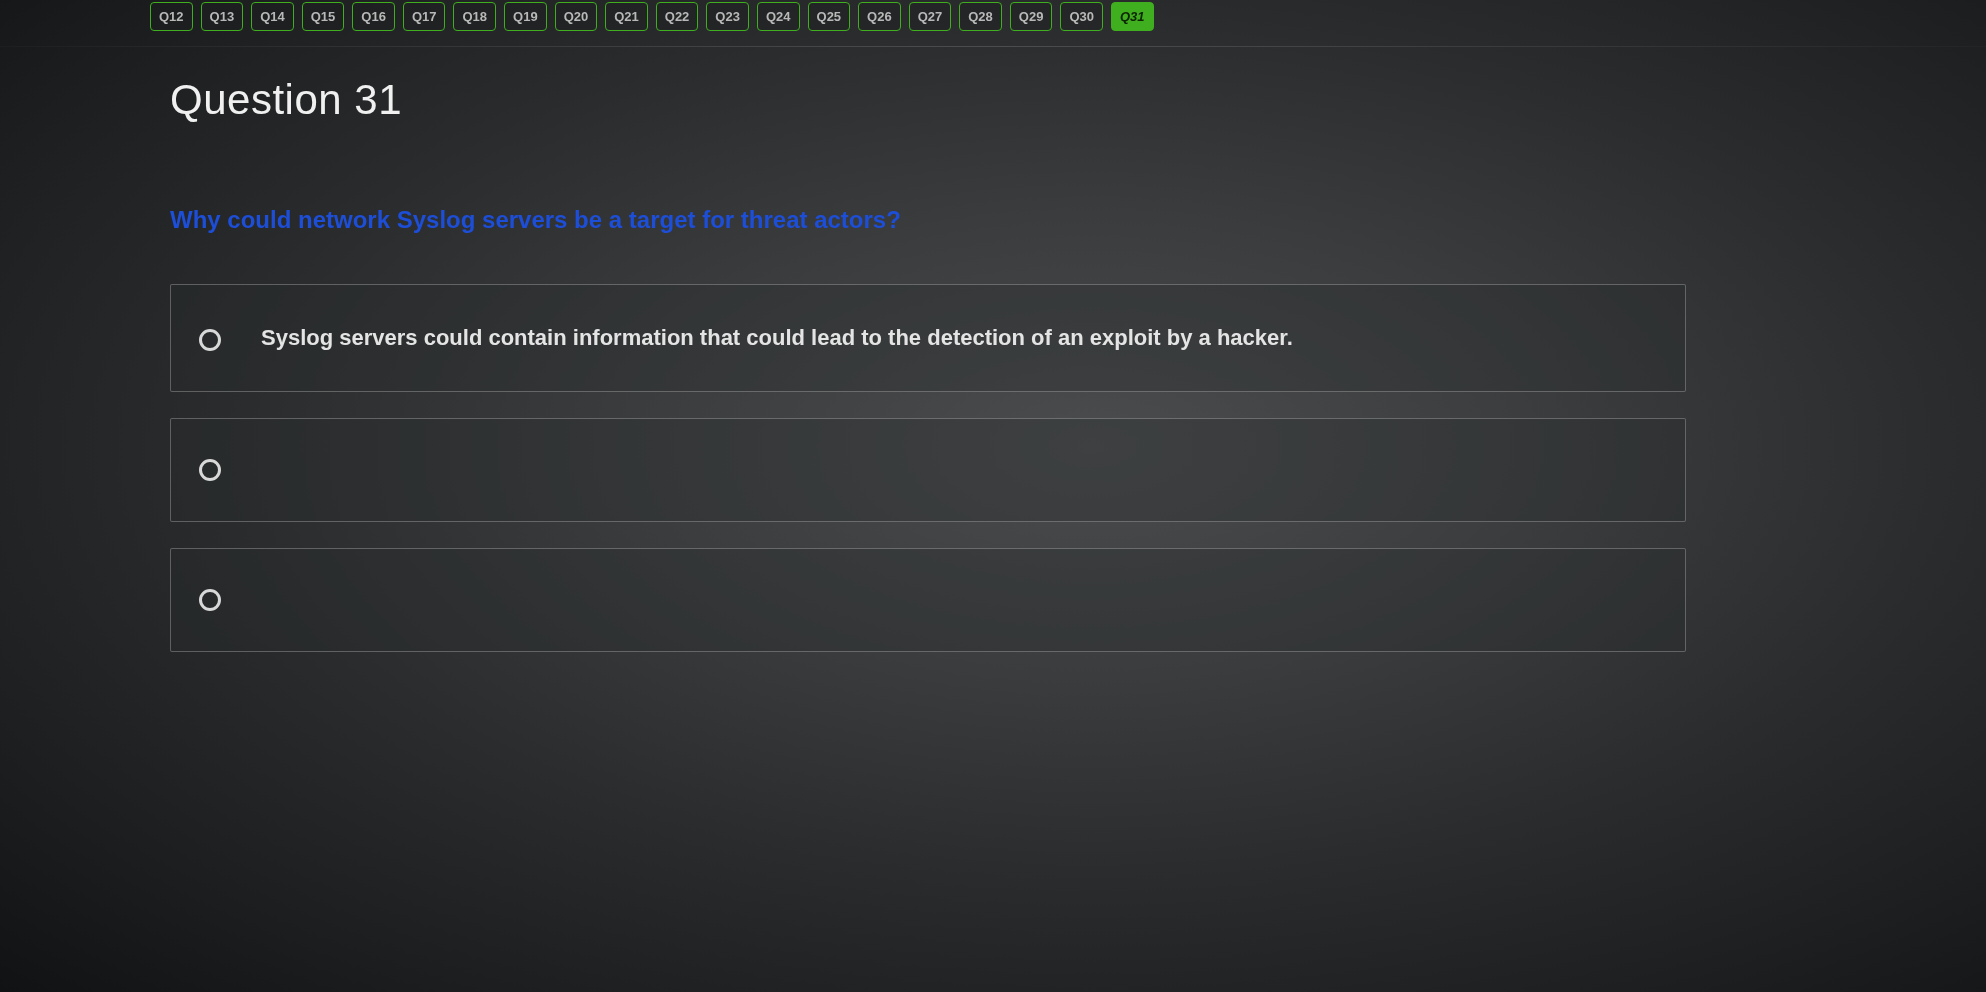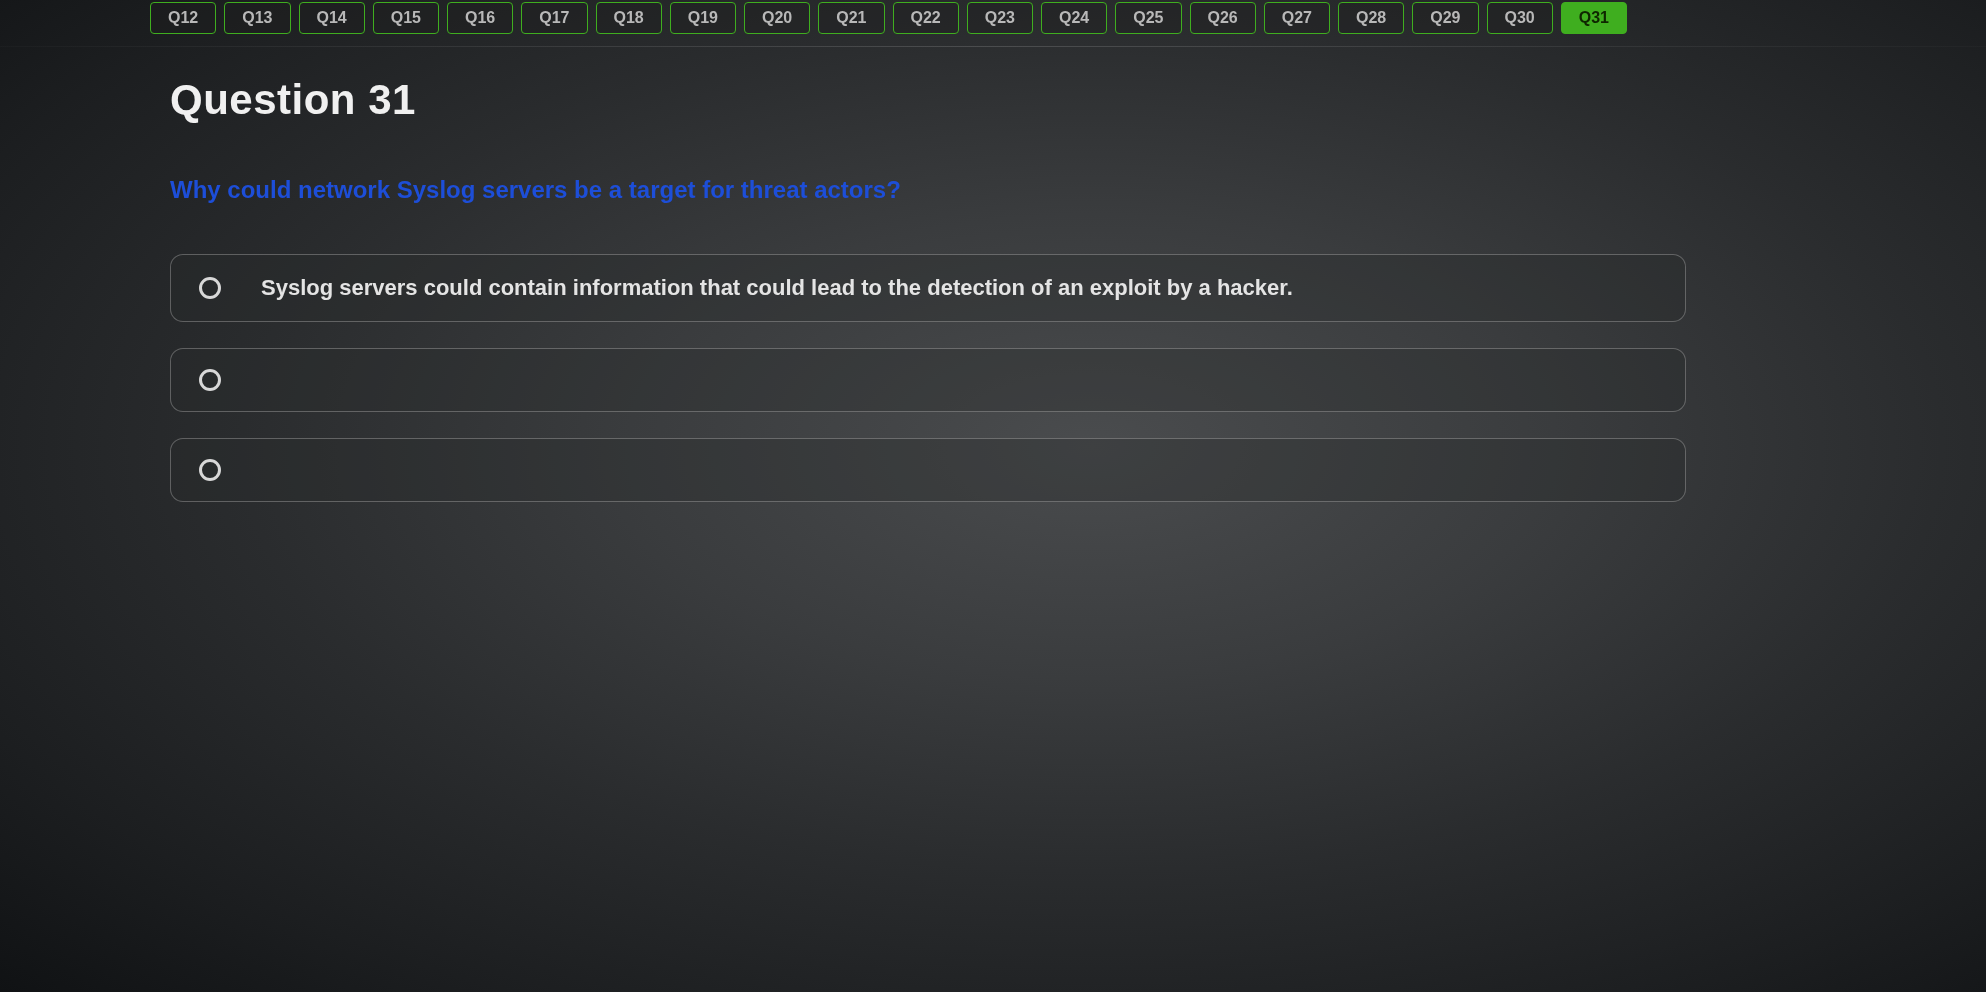--- a/index.html
+++ b/index.html
@@ -21,62 +21,63 @@
     display: flex;
     gap: 8px;
     padding: 0 0 0 150px;
     align-items: flex-start;
     height: 44px;
   }
   .qnav-item {
     border: 1px solid #3fae1f;
     background: rgba(30,30,30,0.4);
     color: #b8b8b8;
-    font-size: 16px;
+    font-size: 13px;
     font-weight: 600;
-    padding: 6px 17px;
+    padding: 6px 8px;
     border-radius: 4px;
     min-width: 40px;
     text-align: center;
     cursor: pointer;
     user-select: none;
   }
   .qnav-item.active {
     background: #3fae1f;
     border-color: #3fae1f;
     color: #0e2600;
+    font-style: italic;
   }
   .content {
     padding: 30px 300px 0 170px;
   }
   .qtitle {
     font-size: 42px;
-    font-weight: 700;
+    font-weight: 400;
     color: #f0f0f0;
     letter-spacing: 0.5px;
-    margin-bottom: 52px;
+    margin-bottom: 82px;
   }
   .qtext {
     font-size: 24px;
     font-weight: 600;
     color: #1d4ed8;
     margin-bottom: 50px;
   }
   .answers {
     display: flex;
     flex-direction: column;
     gap: 26px;
   }
   .answer {
     display: flex;
-    align-items: center;
+    align-items: flex-end;
     gap: 40px;
-    padding: 20px 28px;
+    padding: 40px 28px;
     border: 1px solid rgba(200,200,200,0.35);
-    border-radius: 13px;
+    border-radius: 2px;
     background: rgba(40,42,44,0.35);
     cursor: pointer;
   }
   .radio {
     width: 22px;
     height: 22px;
     border: 3px solid #d8d8d8;
     border-radius: 50%;
     flex: 0 0 auto;
     background: transparent;

